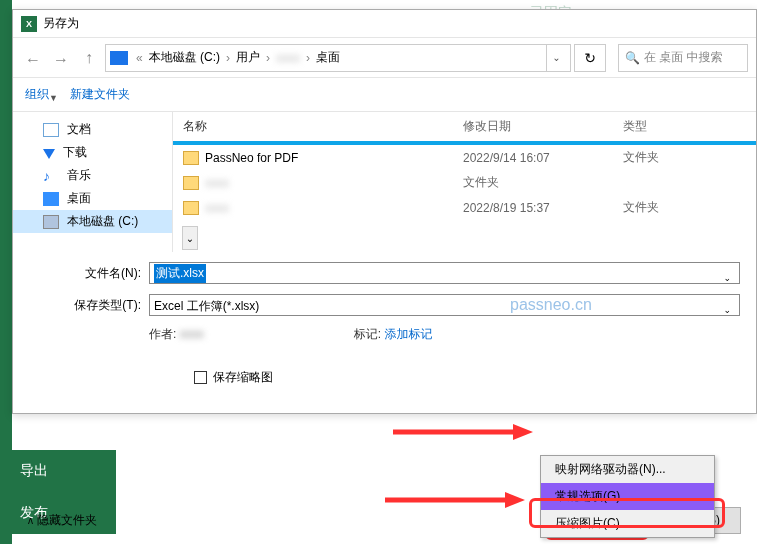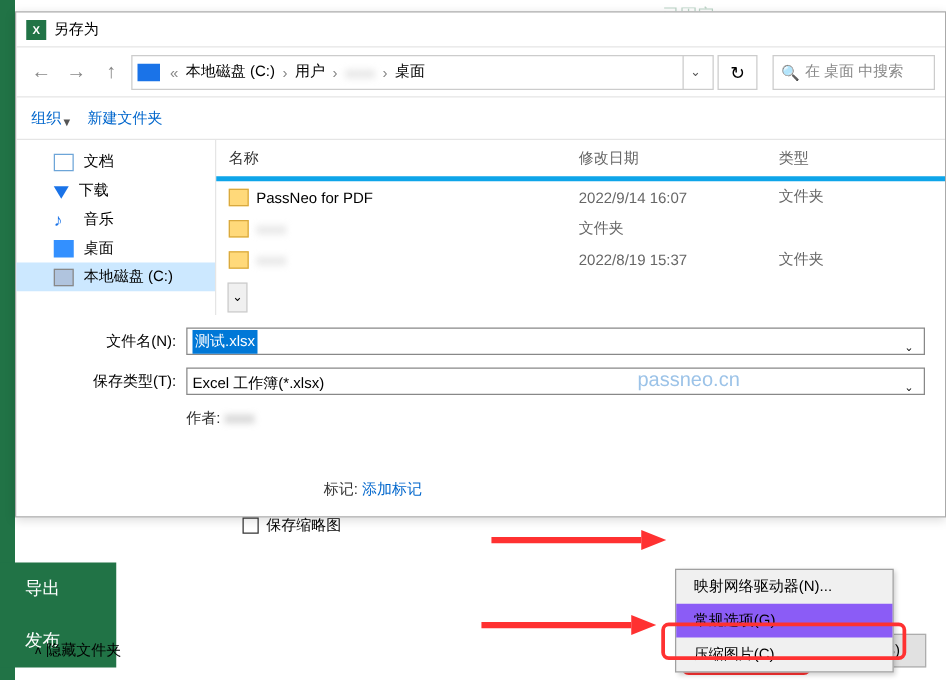--- a/index.html
+++ b/index.html
@@ -1,20 +1,20 @@
 <!DOCTYPE html>
 <html><head>
 <meta charset="utf-8">
 <style>
 * { box-sizing: border-box; margin: 0; padding: 0; font-family: "Microsoft YaHei", "Segoe UI", sans-serif; }
 body { background: #fff; width: 757px; height: 544px; overflow: hidden; position: relative; }
 
 
 .excel-bg { position: absolute; top: 0; left: 0; width: 12px; height: 100%; background: #217346; }
-.excel-sidebar { position: absolute; left: 0; top: 450px; width: 93px; background: #217346; color: #fff; font-size: 14px; }
+.excel-sidebar { position: absolute; left: 0; top: 450px; width: 116px; background: #217346; color: #fff; font-size: 14px; }
 .excel-sidebar div { padding: 12px 20px; }
 
 .dialog { position: absolute; left: 12px; top: 9px; width: 745px; height: 405px; background: #fff; border: 1px solid #aaa; box-shadow: 0 2px 8px rgba(0,0,0,0.15); }
 
 .titlebar { display: flex; align-items: center; height: 28px; padding: 0 8px; border-bottom: 1px solid #e5e5e5; }
 .titlebar .excel-icon { width: 16px; height: 16px; background: #217346; color: #fff; font-size: 9px; font-weight: bold; display: inline-flex; align-items: center; justify-content: center; margin-right: 6px; }
 .titlebar .title { font-size: 12px; }
 
 .navbar { display: flex; align-items: center; height: 40px; padding: 0 8px; gap: 4px; border-bottom: 1px solid #e5e5e5; }
 .nav-arrow { width: 24px; height: 24px; display: inline-flex; align-items: center; justify-content: center; color: #888; font-size: 16px; }
@@ -55,21 +55,21 @@
 .col-date, .col-type { color: #666; }
 
 .form-area { padding: 10px 16px; font-size: 12px; }
 .form-row { display: flex; align-items: center; margin-bottom: 10px; }
 .form-row label { width: 120px; text-align: right; padding-right: 8px; }
 .form-row input[type=text], .form-row .combo { flex: 1; border: 1px solid #888; height: 22px; padding: 0 4px; font-size: 12px; }
 .fn-input { background: #fff; }
 .fn-input .sel { background: #0078d7; color: #fff; padding: 1px 2px; display: inline-block; }
 .combo { display: flex; align-items: flex-end; justify-content: space-between; }
 .combo .drop { font-size: 9px; padding-right: 4px; }
-.meta-row { display: flex; margin-top: 6px; margin-bottom: 12px; padding-left: 120px; gap: 40px; flex-direction: column; }
+.meta-row { display: flex; margin-top: 6px; margin-bottom: 26px; padding-left: 120px; gap: 40px; }
 .meta-row .ml { color: #333; }
 .meta-row .mv { color: #888; }
 .meta-row .mv.blur { filter: blur(3px); }
 .meta-row .mv.link { color: #0066cc; text-align: right; }
 .check-row { display: flex; align-items: center; gap: 6px; padding-left: 165px; }
 .check-row .cbx { width: 13px; height: 13px; border: 1px solid #333; }
 
 .bottom-bar { position: absolute; bottom: 0; left: 12px; right: 0; height: 48px; display: flex; align-items: center; padding: 0 16px; font-size: 12px; }
 .hide-folders { display: flex; align-items: center; gap: 4px; }
 .hide-folders .chev { font-size: 10px; }

